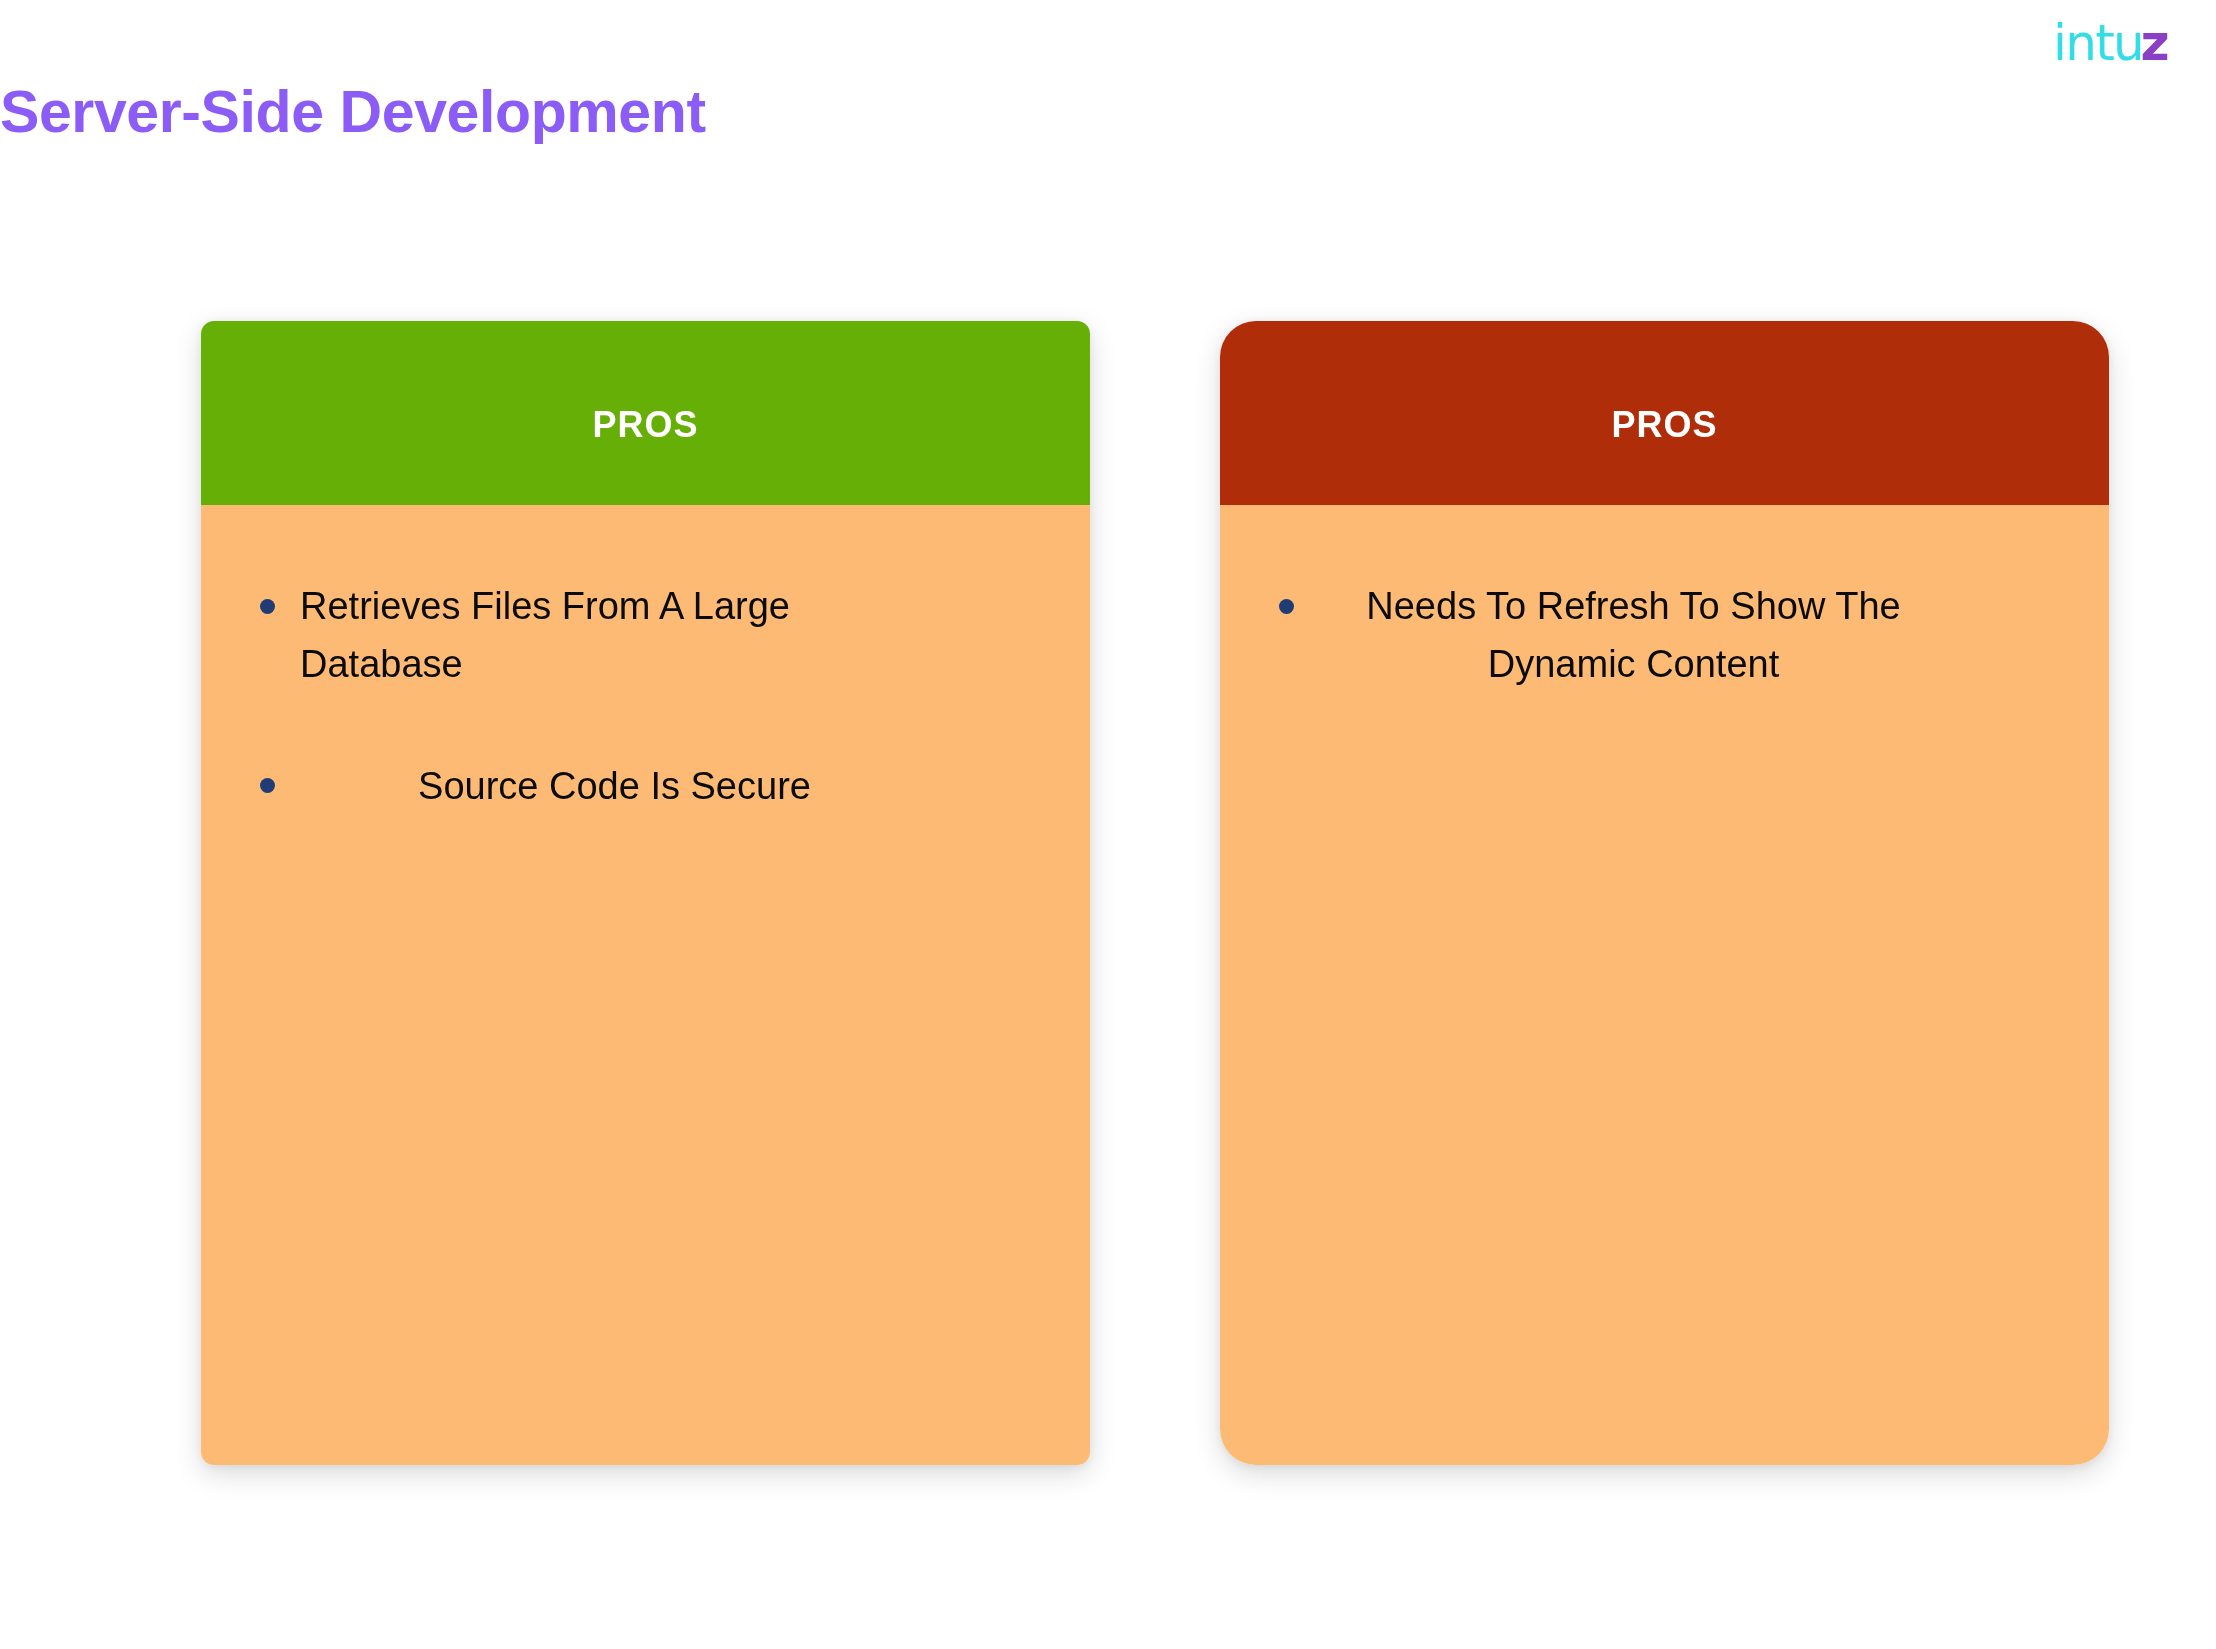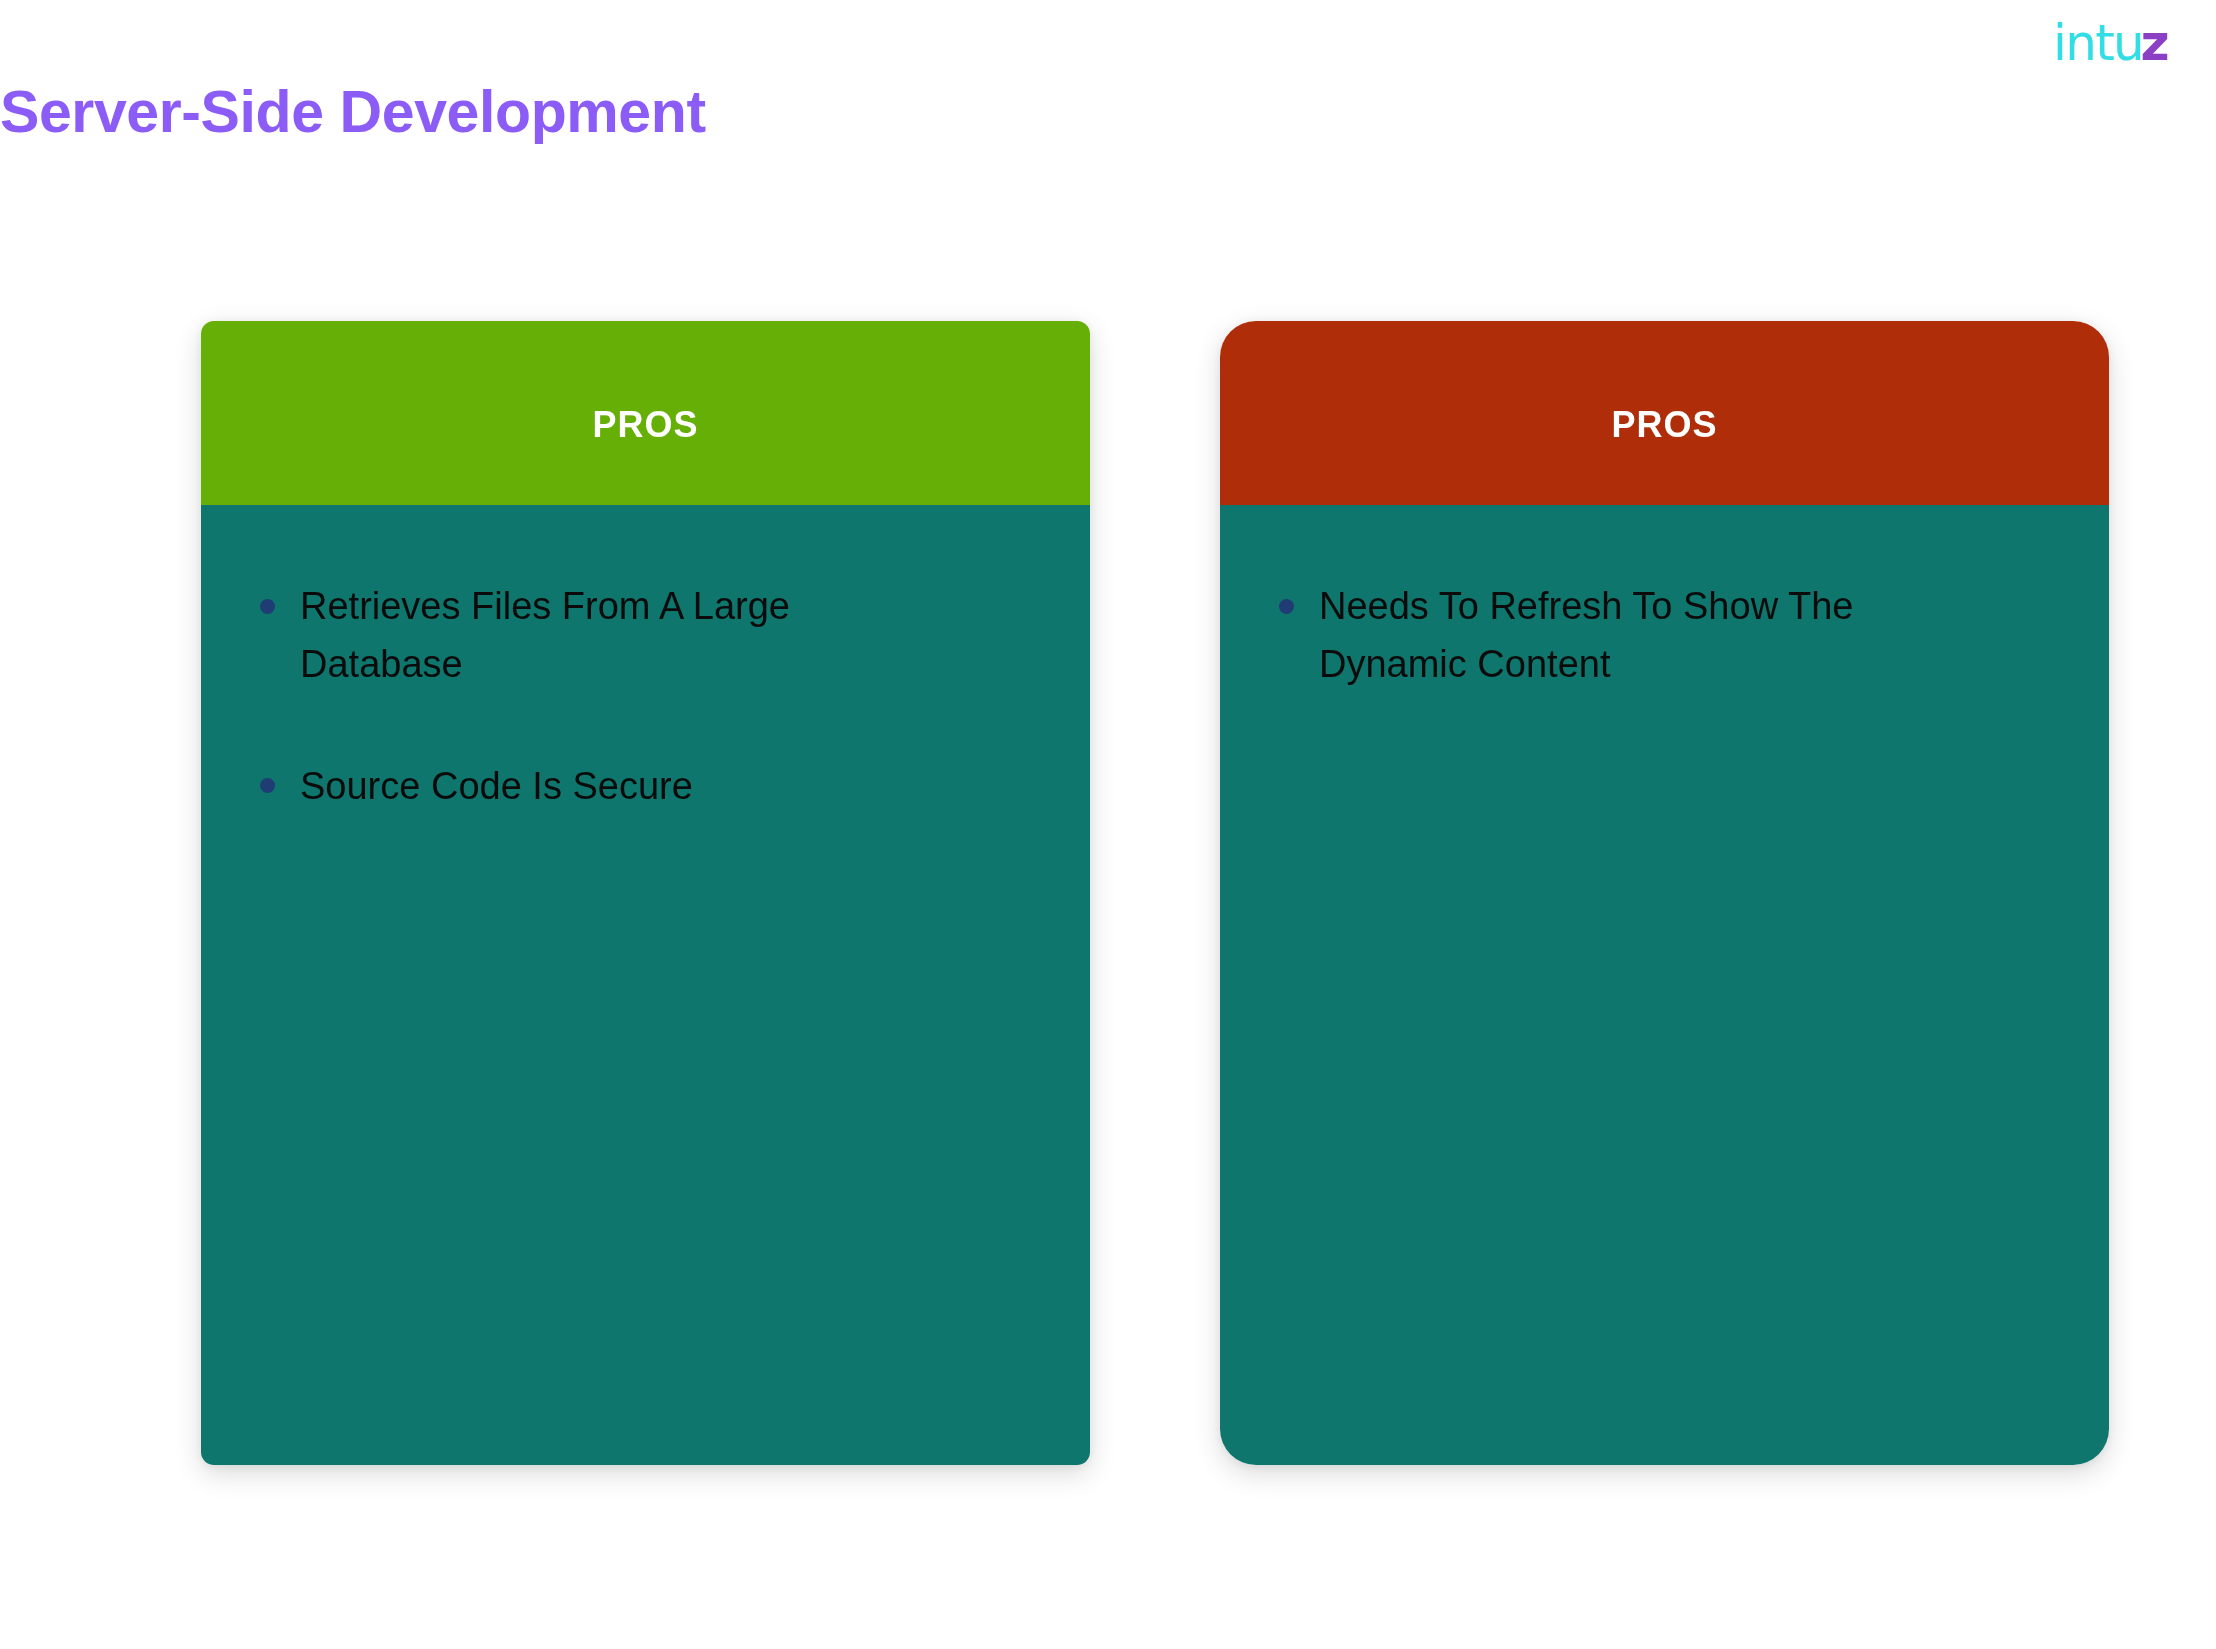--- a/index.html
+++ b/index.html
@@ -87,41 +87,41 @@
     font-size: 36px;
     font-weight: 600;
     letter-spacing: 1px;
     padding-top: 23px;
   }
   .card--pros .card-header { background: #65AF06; }
   .card--cons .card-header { background: #AF2E09; }
 
   .card-body {
     flex: 1 1 auto;
-    background: #0f766e;
+    background: #fdba74;
     padding: 73px 33px 0 51px;
   }
 
   .bullet-list {
     list-style: none;
     margin: 0;
     padding: 0;
   }
 
   .bullet-item {
     position: relative;
     padding-left: 48px;
     margin-bottom: 64px;
     font-size: 38px;
     line-height: 1.52;
     font-weight: 500;
     color: #0B0B0B;
     max-width: 677px;
   }
-  .bullet-item:last-child { margin-bottom: 0; }
+  .bullet-item:last-child { margin-bottom: 0; text-align: center; }
 
   .bullet-dot {
     position: absolute;
     left: 8.3px;
     top: 20.6px;
     width: 15px;
     height: 15px;
     border-radius: 50%;
     background: #1F3C74;
   }

